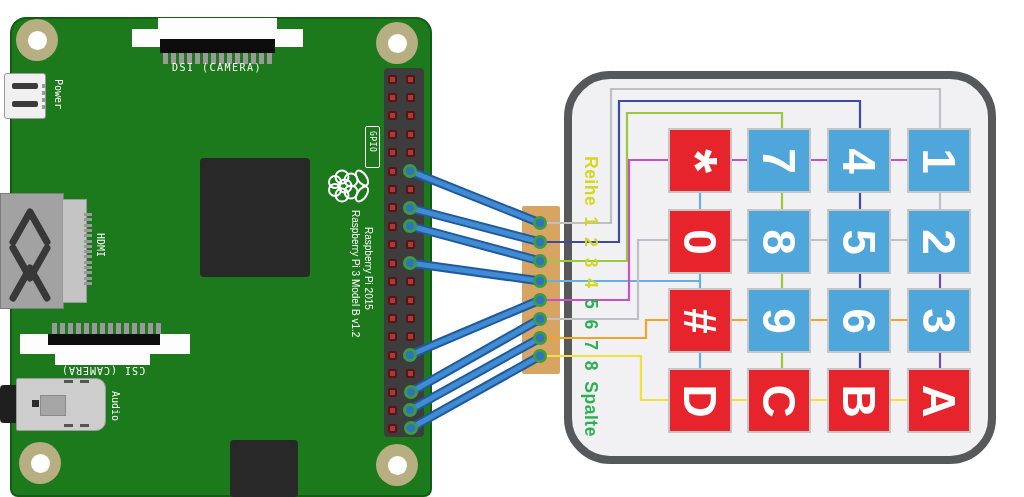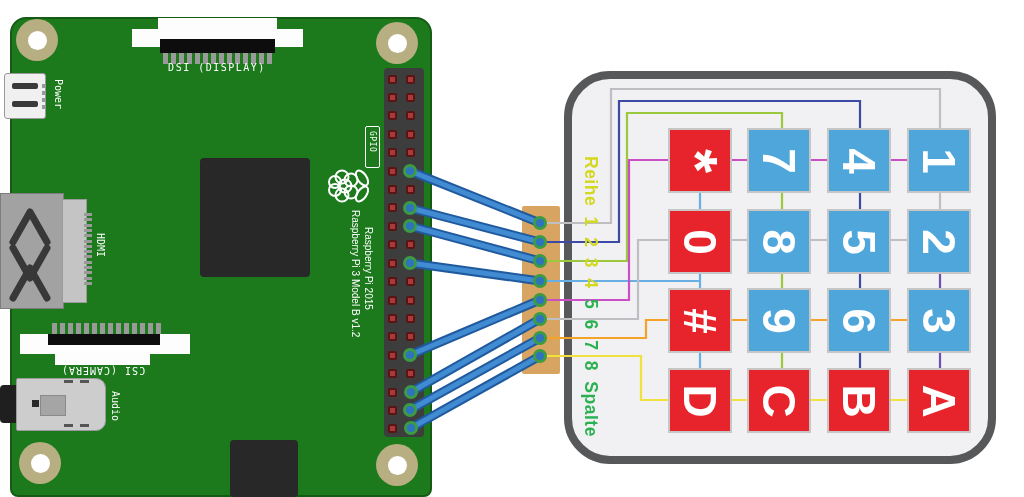--- a/index.html
+++ b/index.html
@@ -75,21 +75,21 @@
   <div class="abs hole" style="left:376px;top:444px;width:42px;height:42px;">
       <i></i>
     </div>
 
   <div class="abs chip" style="left:200px;top:158px;width:110px;height:119px;"></div>
   <div class="abs chip" style="left:230px;top:440px;width:68px;height:57px;"></div>
 
   <div class="abs white-conn" style="left:158px;top:18px;width:119px;height:14px;"></div>
   <div class="abs white-conn" style="left:132px;top:29px;width:171px;height:18px;"></div>
   <div class="abs black-bar" style="left:160px;top:39px;width:115px;height:14px;"></div>
-  <div class="abs board-label" style="left:132px;top:62px;width:170px;text-align:center;font-size:10px;letter-spacing:1.5px;">DSI (DISPLAY)</div>
+  <div class="abs board-label" style="left:132px;top:62px;width:170px;text-align:center;font-size:10px;letter-spacing:1.5px;">DSI (CAMERA)</div>
 
   <div class="abs usb-body"></div>
   <div class="abs usb-bar" style="left:12px;top:83px;width:26px;height:6px;"></div>
   <div class="abs usb-bar" style="left:12px;top:101px;width:26px;height:6px;"></div>
   <div class="abs board-label rot90" style="left:64px;top:79px;font-size:10px;">Power</div>
 
   <div class="abs hdmi-body"></div>
   <div class="abs hdmi-tab"></div>
   <div class="abs board-label rot90" style="left:106px;top:233px;font-size:10px;">HDMI</div>
 

